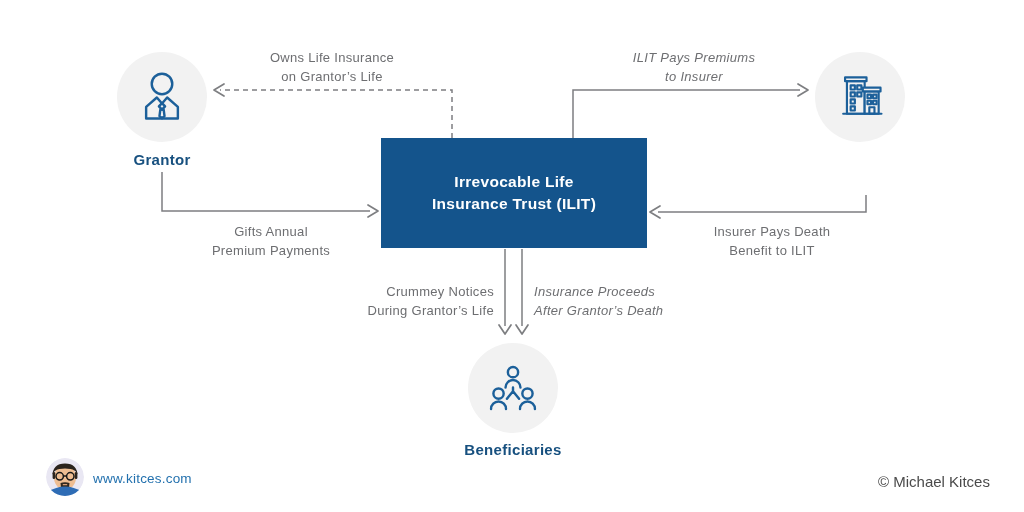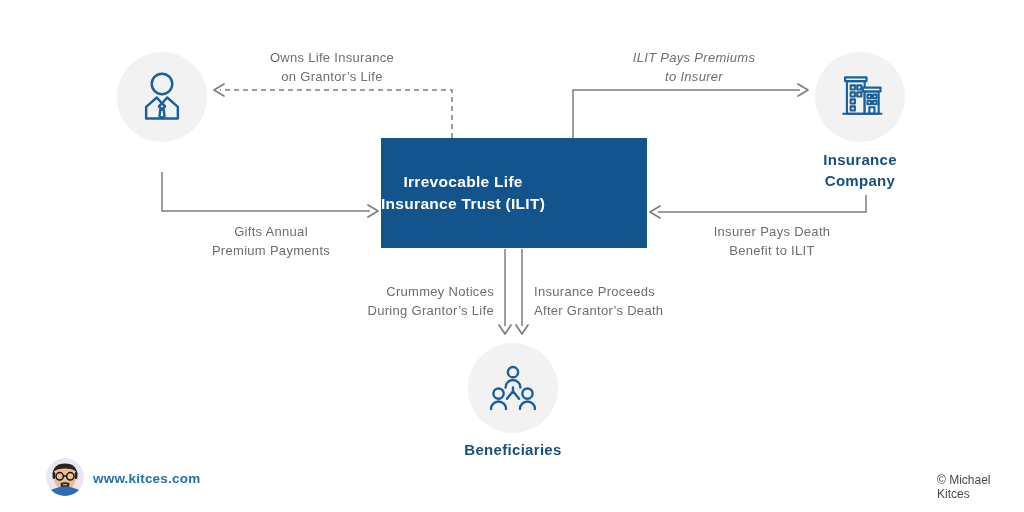--- a/index.html
+++ b/index.html
@@ -26,38 +26,38 @@
     position:absolute;width:90px;height:90px;border-radius:50%;
     background:var(--circle-bg);display:flex;align-items:center;justify-content:center;
   }
   .node-icon{stroke:var(--icon-blue);fill:none;stroke-width:2.6;stroke-linecap:round;stroke-linejoin:round;}
   .node-label{
     position:absolute;font-weight:bold;font-size:15px;line-height:21px;
     color:var(--label-blue);text-align:center;letter-spacing:.3px;white-space:pre-line;
   }
   .ilit-box{
     position:absolute;left:381px;top:138px;width:266px;height:110px;
-    background:var(--box-blue);display:flex;align-items:center;justify-content:flex-start;
+    background:var(--box-blue);display:flex;align-items:center;justify-content:center;
   }
   .ilit-box .box-label{
     color:#fff;font-weight:bold;font-size:15.5px;line-height:22px;
     text-align:center;letter-spacing:.3px;white-space:pre-line;
   }
   .conn-label{
     position:absolute;font-size:13px;line-height:19px;color:var(--text-gray);
     letter-spacing:.3px;white-space:pre-line;text-align:center;
   }
   .conn-label.align-right{text-align:right;}
-  .conn-label.align-left{text-align:left;}
+  .conn-label.align-left{text-align:left;font-style:italic;}
   .footer-site{
-    position:absolute;left:93px;top:471px;font-size:13.5px;font-weight:bold;
+    position:absolute;left:93px;top:471px;font-size:13.5px;font-weight:normal;
     color:var(--link-blue);letter-spacing:.2px;text-decoration:none;
   }
   .footer-copyright{
-    position:absolute;left:937px;top:473px;font-size:12px;color:var(--copyright-gray);
+    position:absolute;left:878px;top:473px;font-size:15px;color:var(--copyright-gray);
   }
   .avatar{position:absolute;left:46px;top:458px;width:38px;height:38px;}
 </style>
 </head>
 <body>
 
 <div class="canvas">
 
   <svg class="connectors" viewBox="0 0 1024 512">
 
@@ -80,20 +80,21 @@
   </svg>
 
   <div class="node-circle" style="left:117px;top:52px;">
     <svg class="node-icon" width="56" height="56" viewBox="0 0 60 60">
       <circle cx="30" cy="16" r="11"></circle>
       <path d="M13 53 V40.5 L24.5 30.5 L30 37 L35.5 30.5 L47 40.5 V53 Z"></path>
       <path d="M30 36.5 L33.3 40 L30 43.5 L26.7 40 Z"></path>
       <path d="M28.2 43.5 L31.8 43.5 L32.7 50.5 L30 52.8 L27.3 50.5 Z"></path>
     </svg>
   </div>
+  <div class="node-label" style="left:92px;top:149px;width:140px;">Grantor</div>
 
   <div class="node-circle" style="left:815px;top:52px;">
     <svg class="node-icon" width="56" height="56" viewBox="0 0 60 60" style="stroke-width:2.3;">
       <rect x="16" y="13" width="19" height="35"></rect>
       <rect x="14" y="9" width="23" height="4"></rect>
       <rect x="20" y="17.5" width="4.5" height="4.5"></rect>
         <rect x="27" y="17.5" width="4.5" height="4.5"></rect>
       <rect x="20" y="25" width="4.5" height="4.5"></rect>
         <rect x="27" y="25" width="4.5" height="4.5"></rect>
       <rect x="20" y="32.5" width="4.5" height="4.5"></rect>
@@ -101,22 +102,20 @@
       <rect x="35" y="24" width="15" height="24" fill="#f2f2f2"></rect>
       <rect x="33" y="20" width="19" height="4" fill="#f2f2f2"></rect>
       <rect x="38" y="27.5" width="3.8" height="3.8"></rect>
         <rect x="44" y="27.5" width="3.8" height="3.8"></rect>
       <rect x="38" y="34" width="3.8" height="3.8"></rect>
         <rect x="44" y="34" width="3.8" height="3.8"></rect>
       <rect x="40" y="41" width="5.5" height="7"></rect>
       <line x1="12" y1="48" x2="53" y2="48"></line>
     </svg>
   </div>
-  <div class="node-label" style="left:790px;top:149px;width:140px;">Insurance
-Company</div>
 
   <div class="ilit-box">
     <div class="box-label">Irrevocable Life
 Insurance Trust (ILIT)</div>
   </div>
 
   <div class="node-circle" style="left:468px;top:343px;">
     <svg class="node-icon" width="56" height="56" viewBox="0 0 60 60">
       <circle cx="30" cy="13" r="5.5"></circle>
       <path d="M22 29.5 a8 8 0 0 1 16 0"></path>

